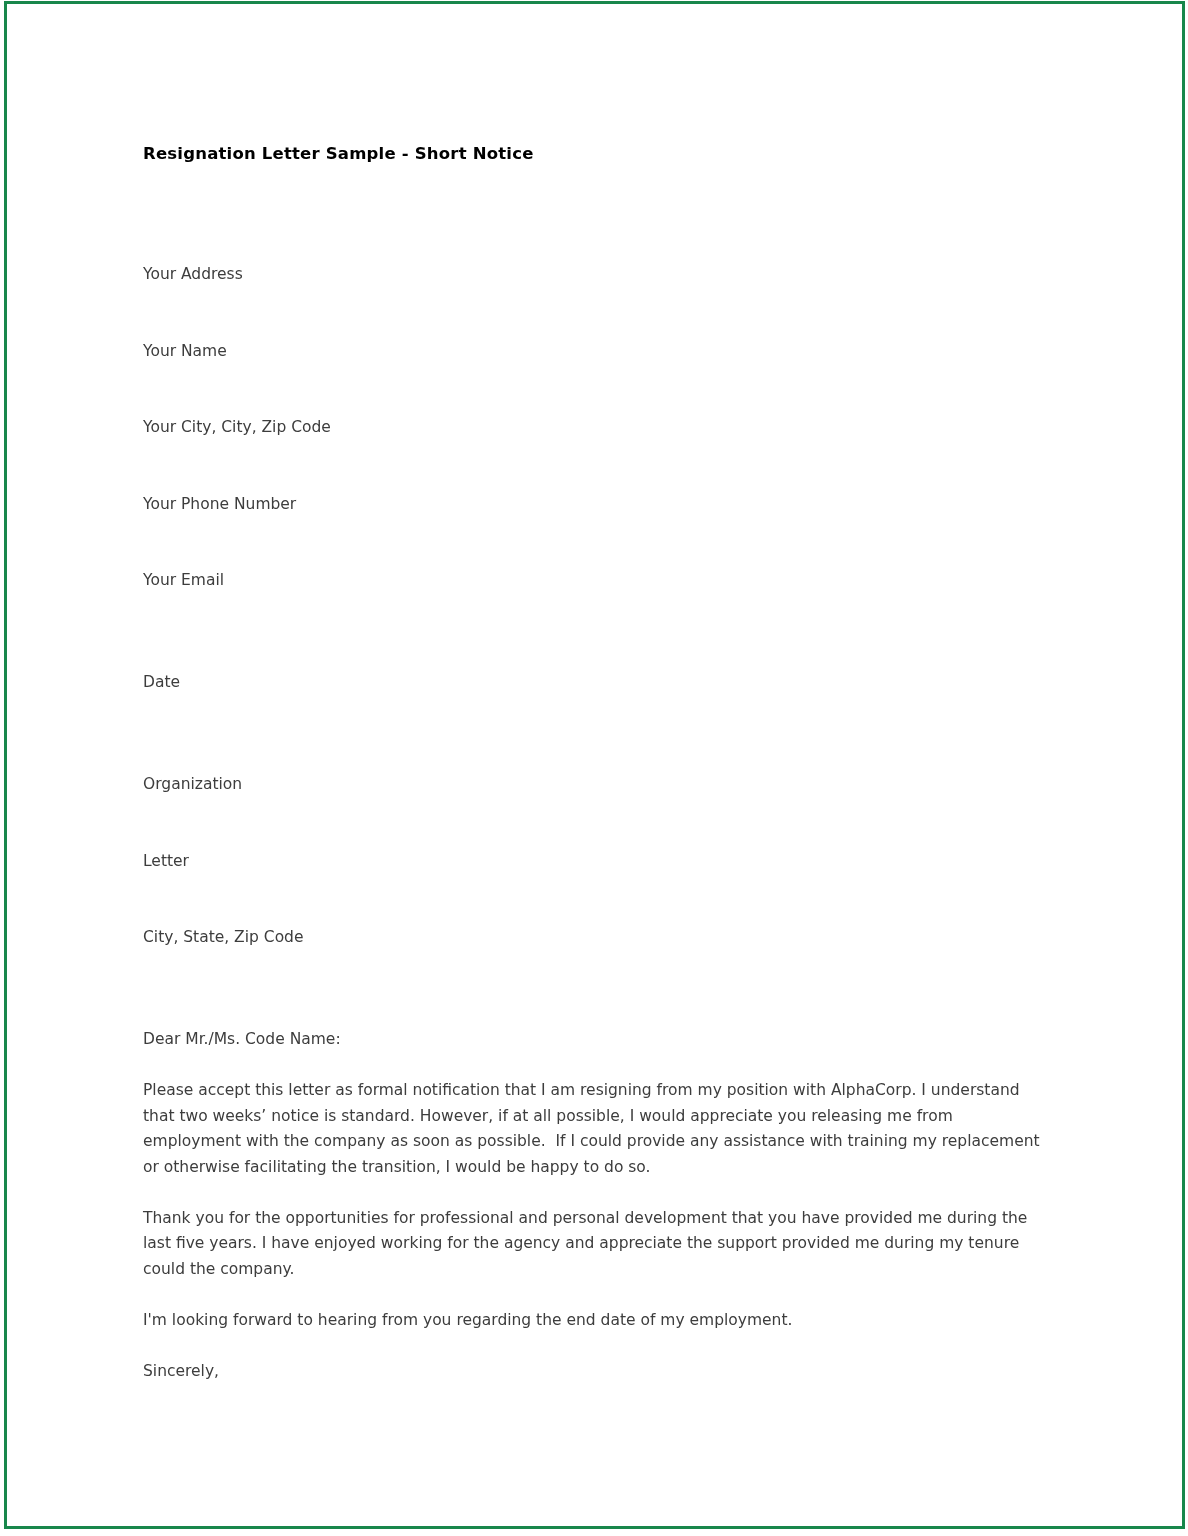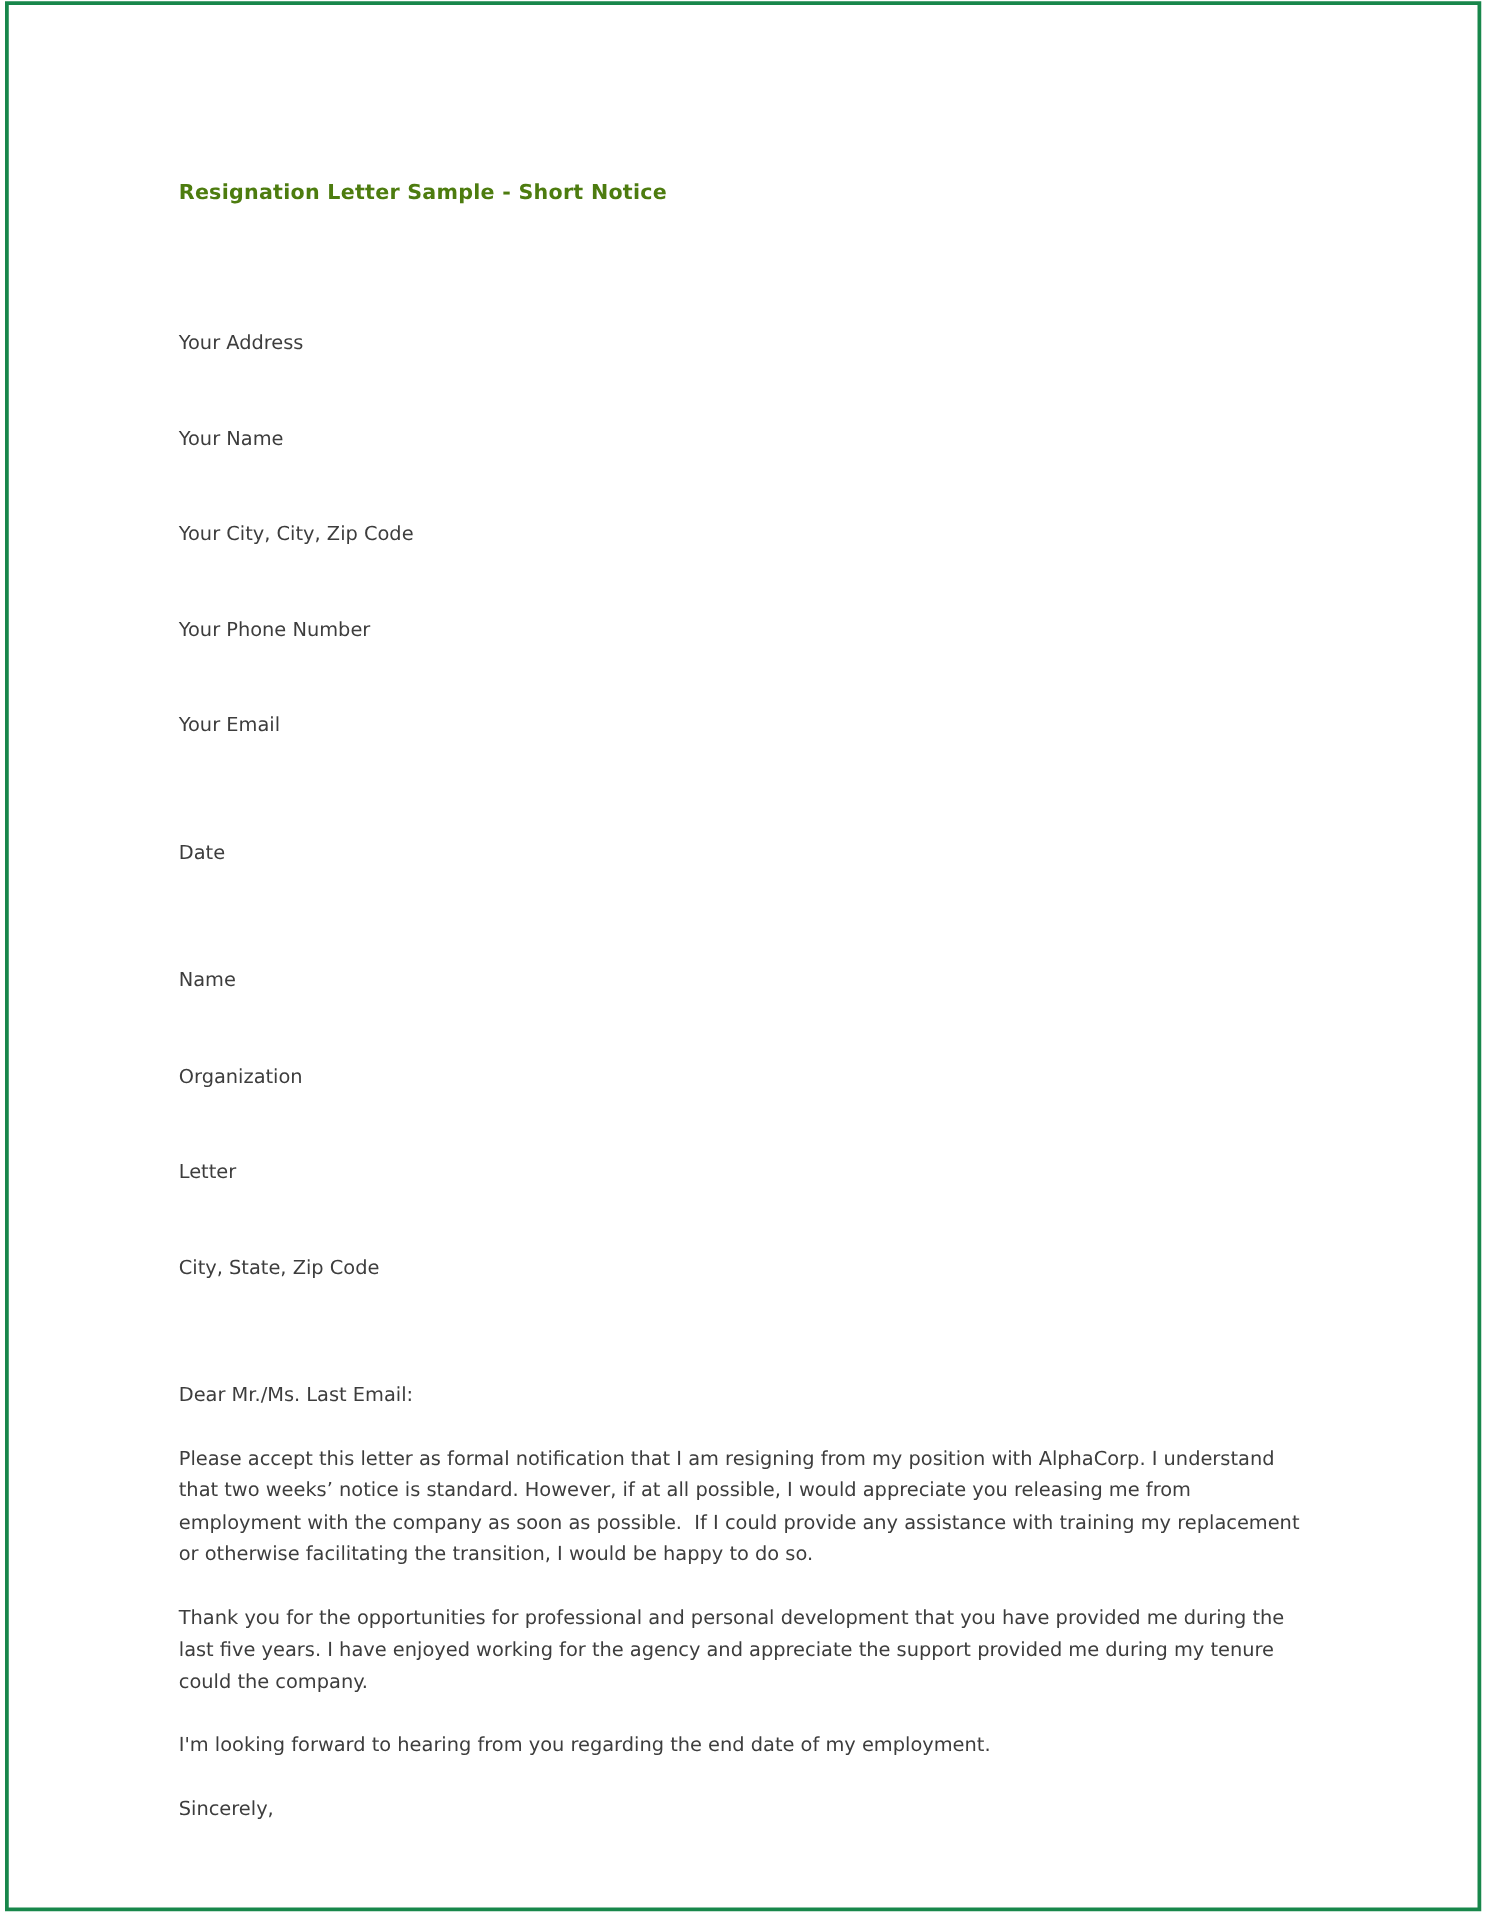--- a/index.html
+++ b/index.html
@@ -30,21 +30,21 @@
     width: 906px;
     padding-top: 141px;
     font-size: 15.5px;
     line-height: 25.5px;
     color: #3d3d3d;
   }
   .title {
     font-weight: 700;
     font-size: 16.5px;
     line-height: 26px;
-    color: #4d7c0f;
+    color: #000000;
     letter-spacing: 0.2px;
     margin: 0 0 44px 0;
   }
   .block {
     margin: 0 0 25.5px 0;
     white-space: pre-wrap;
   }
   .line {
     display: block;
   }
@@ -63,27 +63,26 @@
       <span class="line">Your Address</span>
       <span class="line">Your Name</span>
       <span class="line">Your City, City, Zip Code</span>
       <span class="line">Your Phone Number</span>
       <span class="line">Your Email</span>
     </div>
 
     <div class="block">Date</div>
 
     <div class="block">
-      <span class="line">Name</span>
       <span class="line">Organization</span>
       <span class="line">Letter</span>
       <span class="line">City, State, Zip Code</span>
     </div>
 
-    <div class="block">Dear Mr./Ms. Last Email:</div>
+    <div class="block">Dear Mr./Ms. Code Name:</div>
 
     <div class="block">Please accept this letter as formal notification that I am resigning from my position with AlphaCorp. I understand that two weeks’ notice is standard. However, if at all possible, I would appreciate you releasing me from employment with the company as soon as possible.  If I could provide any assistance with training my replacement or otherwise facilitating the transition, I would be happy to do so.</div>
 
     <div class="block">Thank you for the opportunities for professional and personal development that you have provided me during the last five years. I have enjoyed working for the agency and appreciate the support provided me during my tenure could the company.</div>
 
     <div class="block">I'm looking forward to hearing from you regarding the end date of my employment.</div>
 
     <div class="block">Sincerely,</div>
 
   </div>

